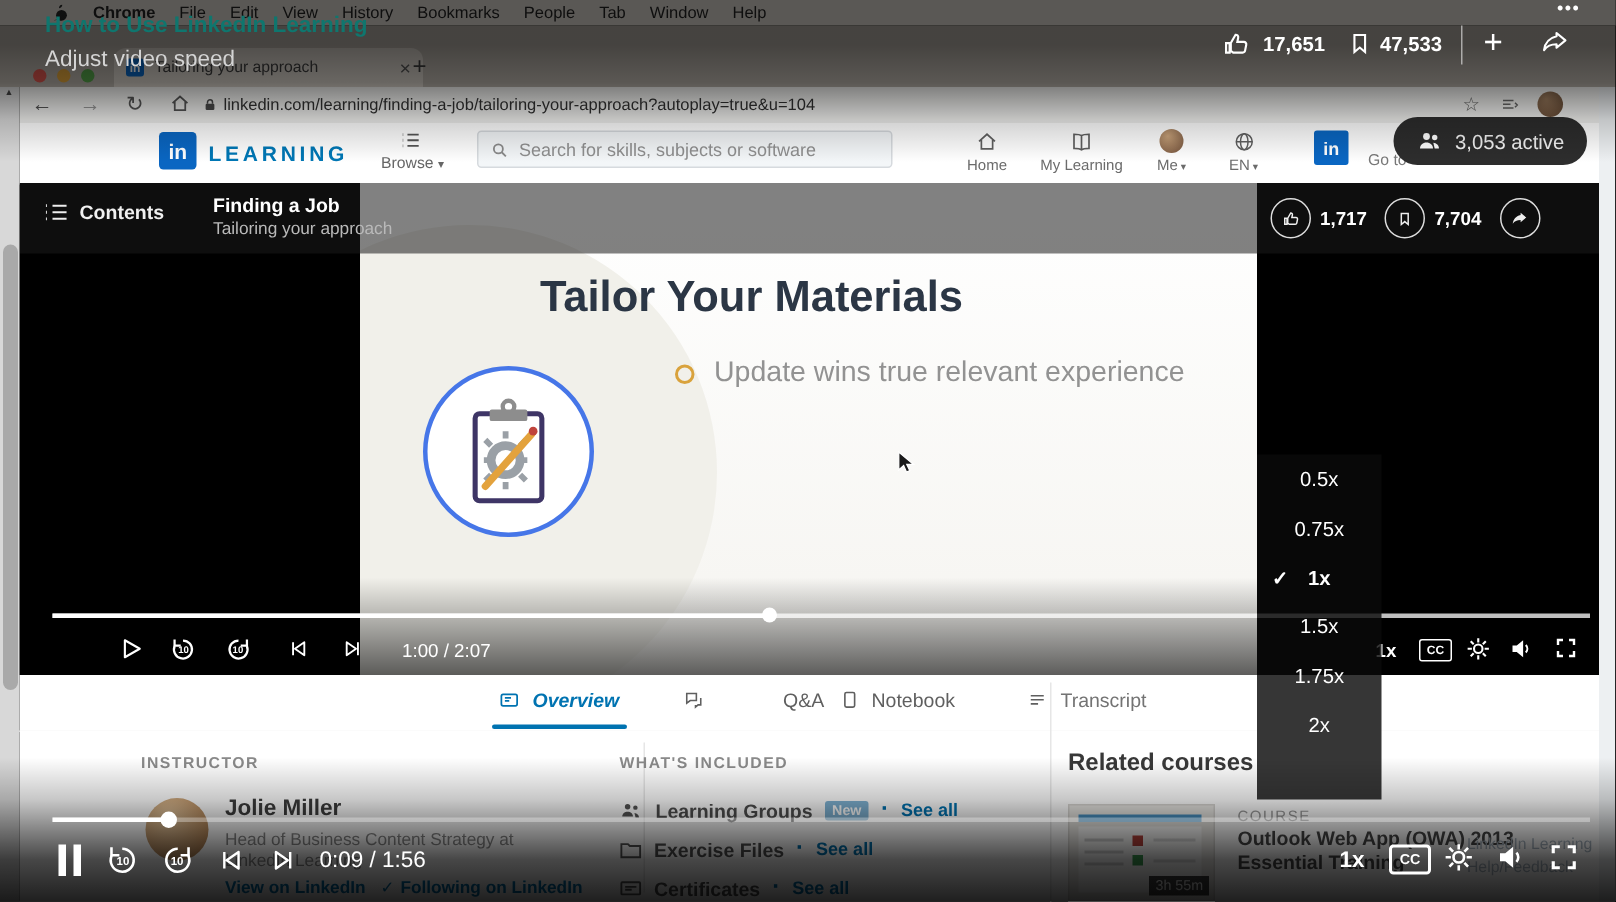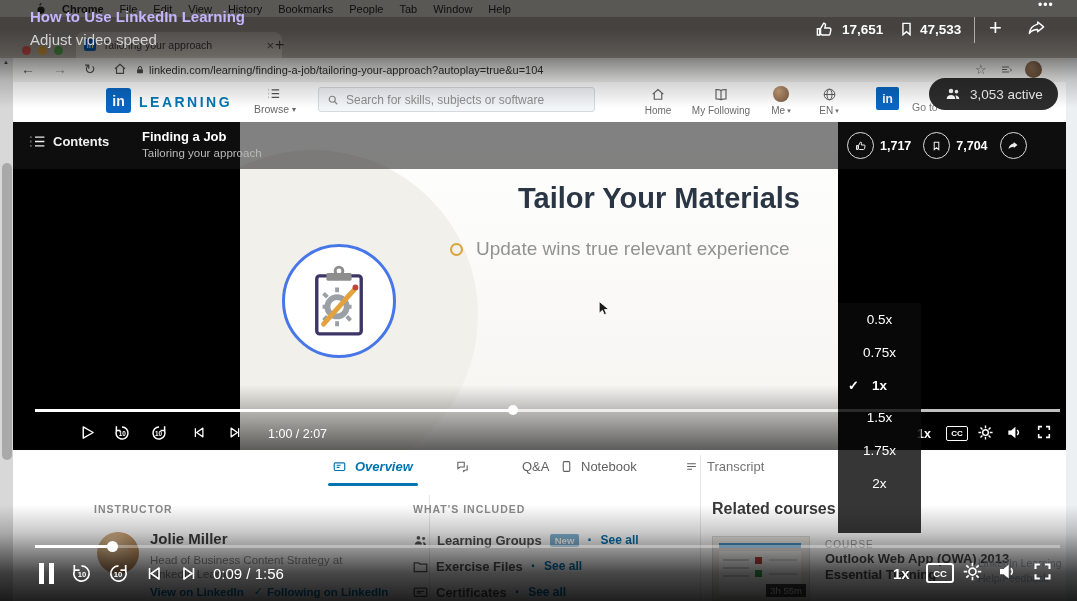--- a/index.html
+++ b/index.html
@@ -111,21 +111,21 @@
             </svg>
           </span>
         <span class="lbl">Home</span>
       </div>
       <div class="navcol" style="left:678px;top:5px;width:60px;">
         <span>
             <svg width="16" height="15" viewBox="0 0 24 24" fill="none" stroke="#5f5f5f" stroke-width="1.8">
               <path d="M12 5.5C10.5 4.3 8.5 4 4 4v15c4.5 0 6.5.3 8 1.5 1.5-1.2 3.5-1.5 8-1.5V4c-4.5 0-6.5.3-8 1.5zM12 5.5v15"></path>
             </svg>
           </span>
-        <span class="lbl">My Following</span>
+        <span class="lbl">My Learning</span>
       </div>
       <div class="navcol" style="left:739px;top:4px;width:58px;">
         <span style="width:16px;height:16px;border-radius:50%;background:radial-gradient(circle at 35% 30%,#c8a27a,#71503a);"></span>
         <span class="lbl row" style="gap:2px;">
             <span>Me</span>
             <span style="font-size:7px;">▾</span>
           </span>
       </div>
       <div class="navcol" style="left:788px;top:5px;width:56px;">
         <span>
@@ -152,21 +152,21 @@
             </svg>
         </span>
         <span style="color:#f2f2f2;font-size:13.5px;">3,053 active</span>
       </div>
     </div>
 
     <div class="abs" style="left:13px;top:122px;width:1053px;height:328px;background:#000;overflow:hidden;">
 
       <div class="abs" style="left:227px;top:0;width:598px;height:328px;background:linear-gradient(#ffffff,#f5f4f0);overflow:hidden;">
         <div class="abs" style="left:-92px;top:28px;width:330px;height:330px;border-radius:50%;background:#f1f0ea;"></div>
-        <div class="abs" style="left:120px;top:60px;width:440px;text-align:right;font-size:29px;font-weight:bold;color:#2b3645;">Tailor Your Materials</div>
+        <div class="abs" style="left:120px;top:60px;width:440px;text-align:left;font-size:29px;font-weight:bold;color:#2b3645;">Tailor Your Materials</div>
         <div class="abs row" style="left:210px;top:116px;gap:13px;">
           <span style="width:9px;height:9px;border:2.5px solid #d9a23c;border-radius:50%;"></span>
           <span style="font-size:19px;color:#929292;">Update wins true relevant experience</span>
         </div>
         <div class="abs" style="left:42px;top:122px;width:108px;height:108px;border:3px solid #4676e8;border-radius:50%;background:#fff;display:flex;align-items:center;justify-content:center;">
           <svg width="58" height="74" viewBox="0 0 60 76">
             <rect x="7" y="12" width="46" height="60" rx="3" fill="#fff" stroke="#3e3566" stroke-width="3.5"></rect>
             <circle cx="30" cy="7" r="4" fill="none" stroke="#8d8d8d" stroke-width="3"></circle>
             <rect x="17" y="9" width="26" height="8" rx="1.5" fill="#8d8d8d"></rect>
             <g stroke="#9aa0a6" fill="none">
@@ -390,21 +390,21 @@
 
     <div class="abs" style="left:1066px;top:58px;width:11px;height:543px;background:#edf0f2;"></div>
   </div>
 
   <div class="abs" style="left:0;top:0;width:1077px;height:110px;pointer-events:none;
               background:linear-gradient(180deg,rgba(0,0,0,0.62) 0,rgba(0,0,0,0.62) 30px,rgba(0,0,0,0.5) 55px,rgba(0,0,0,0.18) 80px,rgba(0,0,0,0) 108px);"></div>
   <div class="abs" style="left:0;top:505px;width:1077px;height:96px;pointer-events:none;
               background:linear-gradient(0deg,rgba(0,0,0,0.88) 0,rgba(0,0,0,0.72) 28px,rgba(0,0,0,0.5) 46px,rgba(0,0,0,0.22) 68px,rgba(0,0,0,0) 96px);"></div>
 
   <span class="abs" style="left:1038px;top:-2px;color:#fff;font-size:12px;letter-spacing:1px;">•••</span>
-  <span class="abs" style="left:30px;top:8px;color:#c4b5fd;font-size:15px;font-weight:bold;text-align:right;">How to Use LinkedIn Learning</span>
+  <span class="abs" style="left:30px;top:8px;color:#0f766e;font-size:15px;font-weight:bold;text-align:right;">How to Use LinkedIn Learning</span>
   <span class="abs" style="left:30px;top:31px;color:#d4d4d4;font-size:15px;">Adjust video speed</span>
 
   <span class="abs" style="left:815px;top:20px;">
     <svg width="19" height="19" viewBox="0 0 24 24" fill="none" stroke="#fff" stroke-width="1.8">
         <path d="M7 11l4-7c1.5 0 2.5 1 2.2 2.5L12.5 10H18a2 2 0 0 1 2 2.4l-1 5A2 2 0 0 1 17 19H9l-2-1.5zM3 11h3v8H3z"></path>
       </svg>
   </span>
   <span class="abs" style="left:842px;top:22px;color:#fff;font-size:13.5px;font-weight:bold;">17,651</span>
   <span class="abs" style="left:898px;top:20px;">
     <svg width="17" height="18" viewBox="0 0 24 24" fill="none" stroke="#fff" stroke-width="2">

